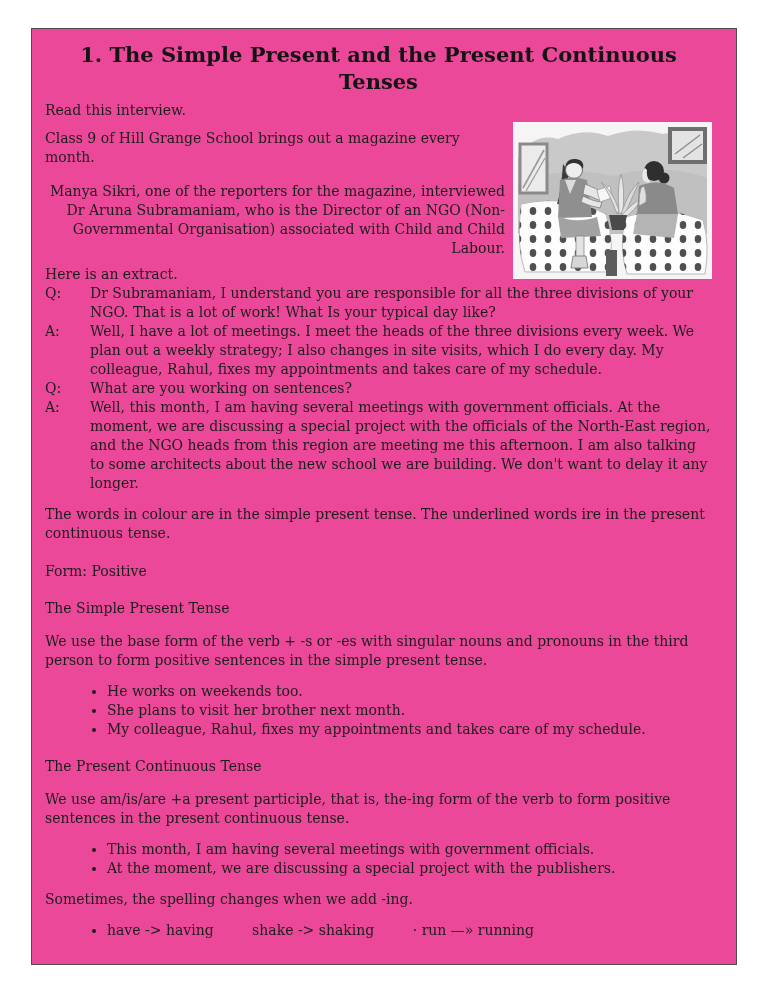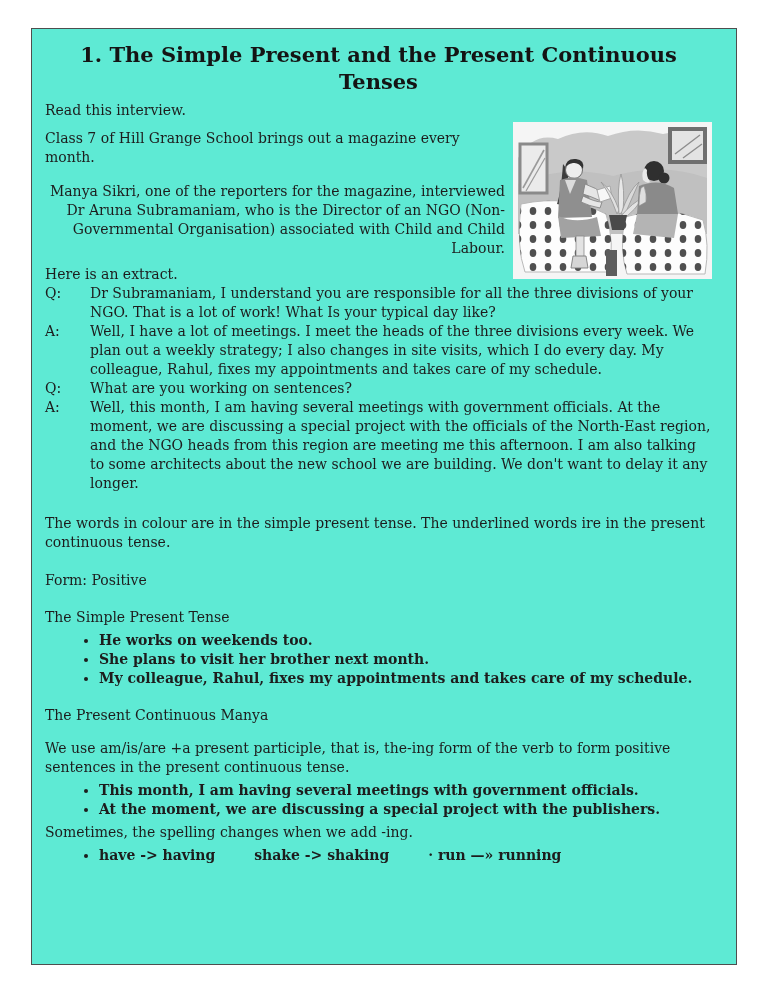--- a/index.html
+++ b/index.html
@@ -18,60 +18,59 @@
     position: absolute;
     left: 31px;
     top: 28px;
     width: 706px;
     height: 937px;
     box-sizing: border-box;
     border: 1px solid #4e4e4e;
     padding: 10px 24px 0 13px;
     font-size: 14px;
     line-height: 19px;
-    background: #5eead4;
+    background: #ec4899;
     overflow: hidden;
   }
   h1.title {
     font-size: 21px;
     line-height: 27px;
     font-weight: bold;
     text-align: center;
     margin: 2px 0 6px 0;
     color: #141414;
   }
   p { margin: 0; }
   .p-read     { margin-top: 2px; }
   .p-class7   { margin-top: 9px; }
   .p-manya    { margin-top: 15px; text-align: right; }
   .p-extract  { margin-top: 7px; }
-  .p-note     { margin-top: 21px; }
+  .p-note     { margin-top: 12px; }
   .h-form     { margin-top: 19px; font-weight: normal; }
   .h-section  { margin-top: 18px; font-weight: normal; }
   .p-body     { margin-top: 14px; }
   .p-plain    { margin-top: 0; }
 
   .illustration {
     float: right;
     width: 199px;
     height: 157px;
     margin: 2px 0 5px 8px;
   }
   .illustration svg { display: block; }
 
   .qa { margin-top: 0; }
   .qa-row { display: flex; }
   .qa-label { flex: 0 0 45px; }
   .qa-text { flex: 1; }
 
   ul.examples {
-    margin: 4px;
+    margin: 12px;
     padding-left: 50px;
     list-style: disc outside;
-    font-weight: bold;
   }
   ul.examples li { margin: 0; }
   .spelling-item { margin-right: 34px; }
   .spelling-item:last-child { margin-right: 0; }
 </style>
 </head>
 <body>
 
 <div class="page">
 
@@ -140,21 +139,21 @@
         <circle cx="141" cy="49" r="10" fill="#2f2f2f"></circle>
         <circle cx="151" cy="56" r="5.5" fill="#2f2f2f"></circle>
         <path d="M132,46 Q128,50 130,58 Q134,62 137,60 Q133,54 134,48 Z" fill="#e9e9e9"></path>
         <path d="M126,64 Q146,56 161,66 L165,92 Q144,101 124,92 Z" fill="#8a8a8a"></path>
         <path d="M131,64 Q134,72 133,80 L126,84 Q126,72 128,66 Z" fill="#dfdfdf" stroke="#8a8a8a" stroke-width="0.6"></path>
         <path d="M124,92 L165,92 L161,116 L120,112 Z" fill="#b4b4b4"></path>
       </g>
     </svg>
   </div>
 
-  <p class="p-class7">Class 7 of Hill Grange School brings out a magazine every month.</p>
+  <p class="p-class7">Class 9 of Hill Grange School brings out a magazine every month.</p>
 
   <p class="p-manya">Manya Sikri, one of the reporters for the magazine, interviewed Dr Aruna Subramaniam, who is the Director of an NGO (Non-Governmental Organisation) associated with Child and Child Labour.</p>
 
   <p class="p-extract">Here is an extract.</p>
 
   <div class="qa">
     <div class="qa-row">
       <span class="qa-label">Q:</span>
       <span class="qa-text">Dr Subramaniam, I understand you are responsible for all the three divisions of your NGO. That is a lot of work! What Is your typical day like?</span>
     </div>
@@ -171,28 +170,29 @@
       <span class="qa-text">Well, this month, I am having several meetings with government officials. At the moment, we are discussing a special project with the officials of the North-East region, and the NGO heads from this region are meeting me this afternoon. I am also talking to some architects about the new school we are building. We don't want to delay it any longer.</span>
     </div>
   </div>
 
   <p class="p-note">The words in colour are in the simple present tense. The underlined words ire in the present continuous tense.</p>
 
   <p class="h-form">Form: Positive</p>
 
   <p class="h-section">The Simple Present Tense</p>
 
+  <p class="p-body">We use the base form of the verb + -s or -es with singular nouns and pronouns in the third person to form positive sentences in the simple present tense.</p>
 
   <ul class="examples">
     <li>He works on weekends too.</li>
     <li>She plans to visit her brother next month.</li>
     <li>My colleague, Rahul, fixes my appointments and takes care of my schedule.</li>
   </ul>
 
-  <p class="h-section">The Present Continuous Manya</p>
+  <p class="h-section">The Present Continuous Tense</p>
 
   <p class="p-body">We use am/is/are +a present participle, that is, the-ing form of the verb to form positive sentences in the present continuous tense.</p>
 
   <ul class="examples">
     <li>This month, I am having several meetings with government officials.</li>
     <li>At the moment, we are discussing a special project with the publishers.</li>
   </ul>
 
   <p class="p-plain">Sometimes, the spelling changes when we add -ing.</p>
 

